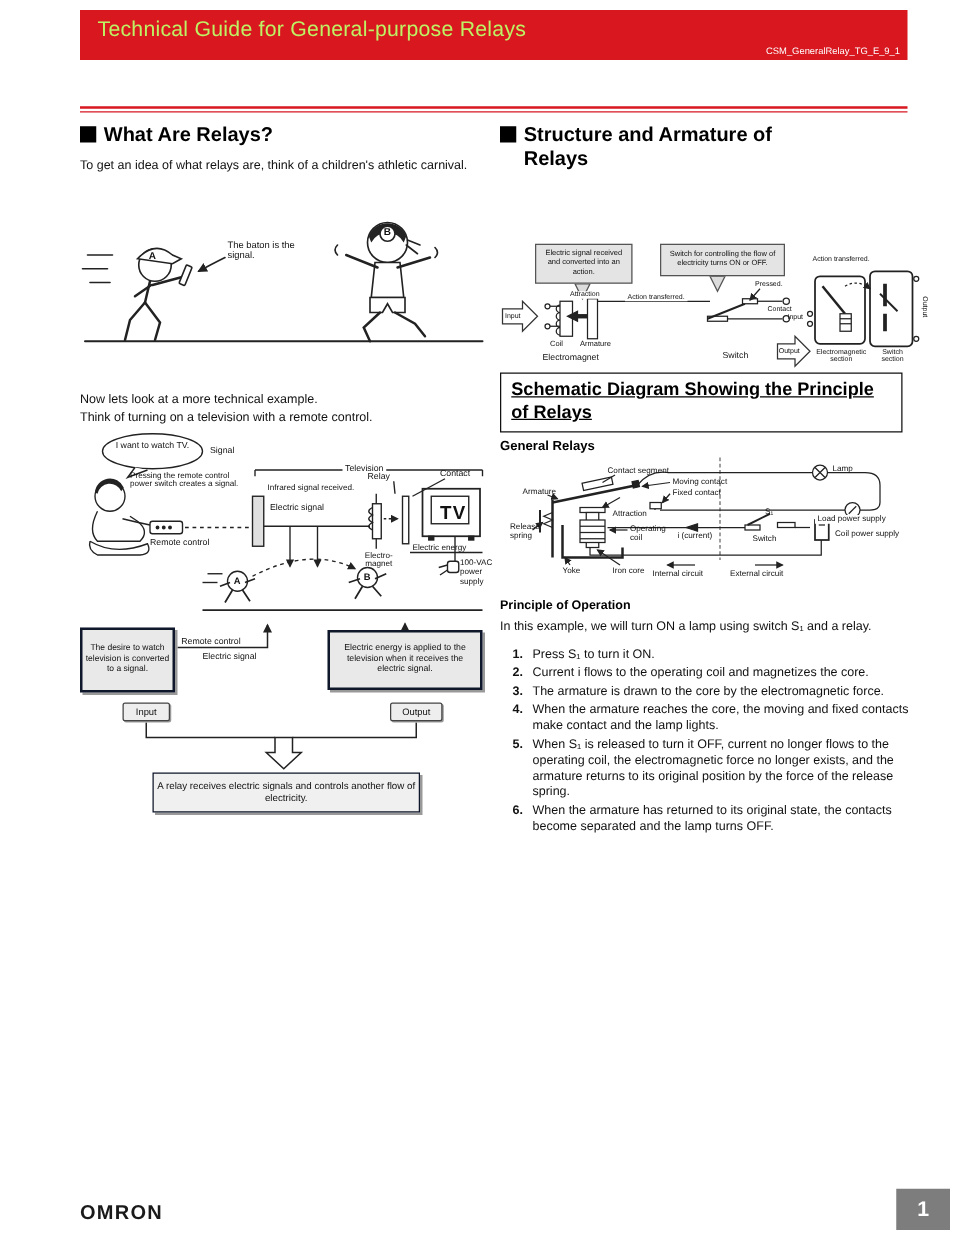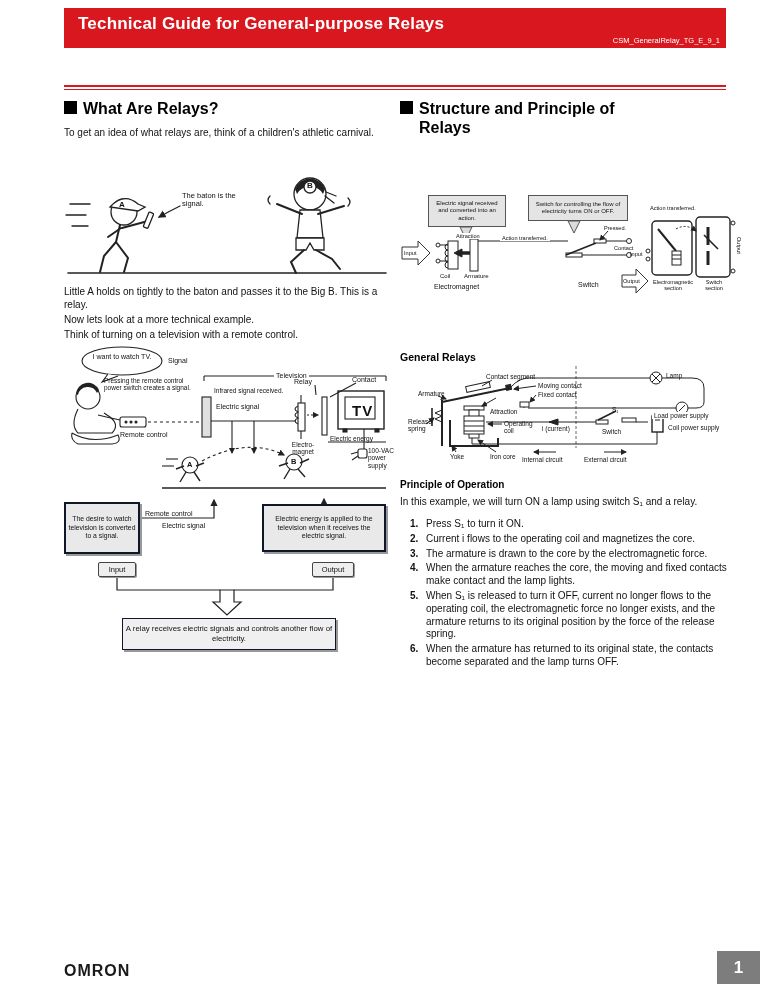--- a/index.html
+++ b/index.html
@@ -1,21 +1,21 @@
 <!DOCTYPE html>
 <html><head>
 <meta charset="utf-8">
 <style>
   html,body{margin:0;padding:0;background:#fff;}
   .page{position:relative;width:768px;height:994px;background:#fff;overflow:hidden;
         font-family:"Liberation Sans", sans-serif;color:#111;}
 
   
   .banner{position:absolute;left:64px;top:8px;width:662px;height:40px;background:#d8171f;}
-  .banner-title{position:absolute;left:14px;top:6px;font-size:17px;font-weight:bold;color:#ffffff;letter-spacing:.2px;}
+  .banner-title{position:absolute;left:14px;top:6px;font-size:17px;font-weight:normal;color:#bef264;letter-spacing:.2px;}
   .doc-code{position:absolute;right:6px;bottom:3px;font-size:7.5px;color:#fff;}
   .page-title{position:absolute;left:64px;top:56px;font-size:20px;font-weight:bold;color:#000;}
   .title-rule{position:absolute;left:64px;top:85px;width:662px;height:2px;
               border-top:2px solid #d8171f;border-bottom:1px solid #d8171f;}
 
   
   .h2{position:absolute;display:flex;align-items:flex-start;font-size:16px;font-weight:bold;line-height:1.2;color:#000;}
   .sq{display:inline-block;width:13px;height:13px;background:#000;margin:2px 6px 0 0;flex:none;}
 
   .body-text{position:absolute;font-size:10px;line-height:1.3;color:#111;}
@@ -111,21 +111,20 @@
         <path d="M252,96 L268,105 L276,115" stroke-width="2"></path>
         <path d="M206,42 q-4,4 0,8"></path>
           <path d="M284,44 q4,4 0,8"></path>
       </g>
     </svg>
     <div class="dl" style="left:55px;top:47px;font-weight:bold;font-size:8px;">A</div>
     <div class="dl" style="left:243px;top:28px;font-weight:bold;font-size:8px;">B</div>
     <div class="dl dlw" style="left:118px;top:38px;width:62px;font-size:7.5px;">The baton is the signal.</div>
   </div>
 
-  <div class="body-text" style="left:64px;top:285px;width:322px;">Little A holds on tightly to the baton and passes it to the Big B. This is a relay.</div>
   <div class="body-text" style="left:64px;top:313px;width:322px;">Now lets look at a more technical example.</div>
   <div class="body-text" style="left:64px;top:328px;width:322px;">Think of turning on a television with a remote control.</div>
 
   <div class="diag" style="left:64px;top:345px;width:326px;height:148px;">
     <svg width="326" height="148" viewBox="0 0 326 148">
       <defs>
           <marker id="ah2" markerWidth="7" markerHeight="7" refX="5" refY="3" orient="auto">
             <path d="M0,0 L6,3 L0,6 z" fill="#222"></path>
           </marker>
         </defs>
@@ -211,21 +210,21 @@
     <div class="dl" style="left:81px;top:16px;">Remote control</div>
     <div class="dl" style="left:98px;top:28px;">Electric signal</div>
     <div class="gbox" style="left:198px;top:10px;width:124px;height:48px;font-size:7px;">Electric energy is applied to the television when it receives the electric signal.</div>
     <div class="chip" style="left:34px;top:68px;width:38px;height:15px;">Input</div>
     <div class="chip" style="left:248px;top:68px;width:42px;height:15px;">Output</div>
     <div class="gbox" style="left:58px;top:124px;width:214px;height:32px;font-size:7.8px;background:#f0f0f0;border-width:1.5px;">A relay receives electric signals and controls another flow of electricity.</div>
   </div>
 
   <div class="h2" style="left:400px;top:99px;width:260px;">
     <span class="sq"></span>
-    <span style="width:232px;">Structure and Principle of Relays</span>
+    <span style="width:232px;">Structure and Armature of Relays</span>
   </div>
 
   <div class="diag" style="left:400px;top:195px;width:360px;height:100px;">
     <svg width="360" height="100" viewBox="0 0 360 100">
       <defs>
           <marker id="ah4" markerWidth="7" markerHeight="7" refX="5" refY="3" orient="auto">
             <path d="M0,0 L6,3 L0,6 z" fill="#222"></path>
           </marker>
         </defs>
       <g class="sline" stroke-width="1">
@@ -279,20 +278,21 @@
     <div class="dl dl55" style="left:214px;top:50px;">Contact</div>
     <div class="dl" style="left:178px;top:86px;">Switch</div>
     <div class="dl dl55" style="left:250px;top:10px;">Action transferred.</div>
     <div class="dl dl55" style="left:230px;top:56px;">Input</div>
     <div class="dl dl55 vert" style="left:336px;top:42px;">Output</div>
     <div class="dl dl55" style="left:223px;top:83px;">Output</div>
     <div class="dl dlw ctr dl55" style="left:250px;top:84px;width:46px;">Electromagnetic section</div>
     <div class="dl dlw ctr dl55" style="left:298px;top:84px;width:32px;">Switch section</div>
   </div>
 
+  <div class="schem-head">Schematic Diagram Showing the Principle of Relays</div>
   <div class="sub-b" style="left:400px;top:351px;font-size:10.5px;text-align:center;">General Relays</div>
 
   <div class="diag" style="left:408px;top:364px;width:352px;height:112px;">
     <svg width="352" height="112" viewBox="0 0 352 112">
       <defs>
           <marker id="ah5" markerWidth="7" markerHeight="7" refX="5" refY="3" orient="auto">
             <path d="M0,0 L6,3 L0,6 z" fill="#222"></path>
           </marker>
         </defs>
       <g class="sline" stroke-width="1">

